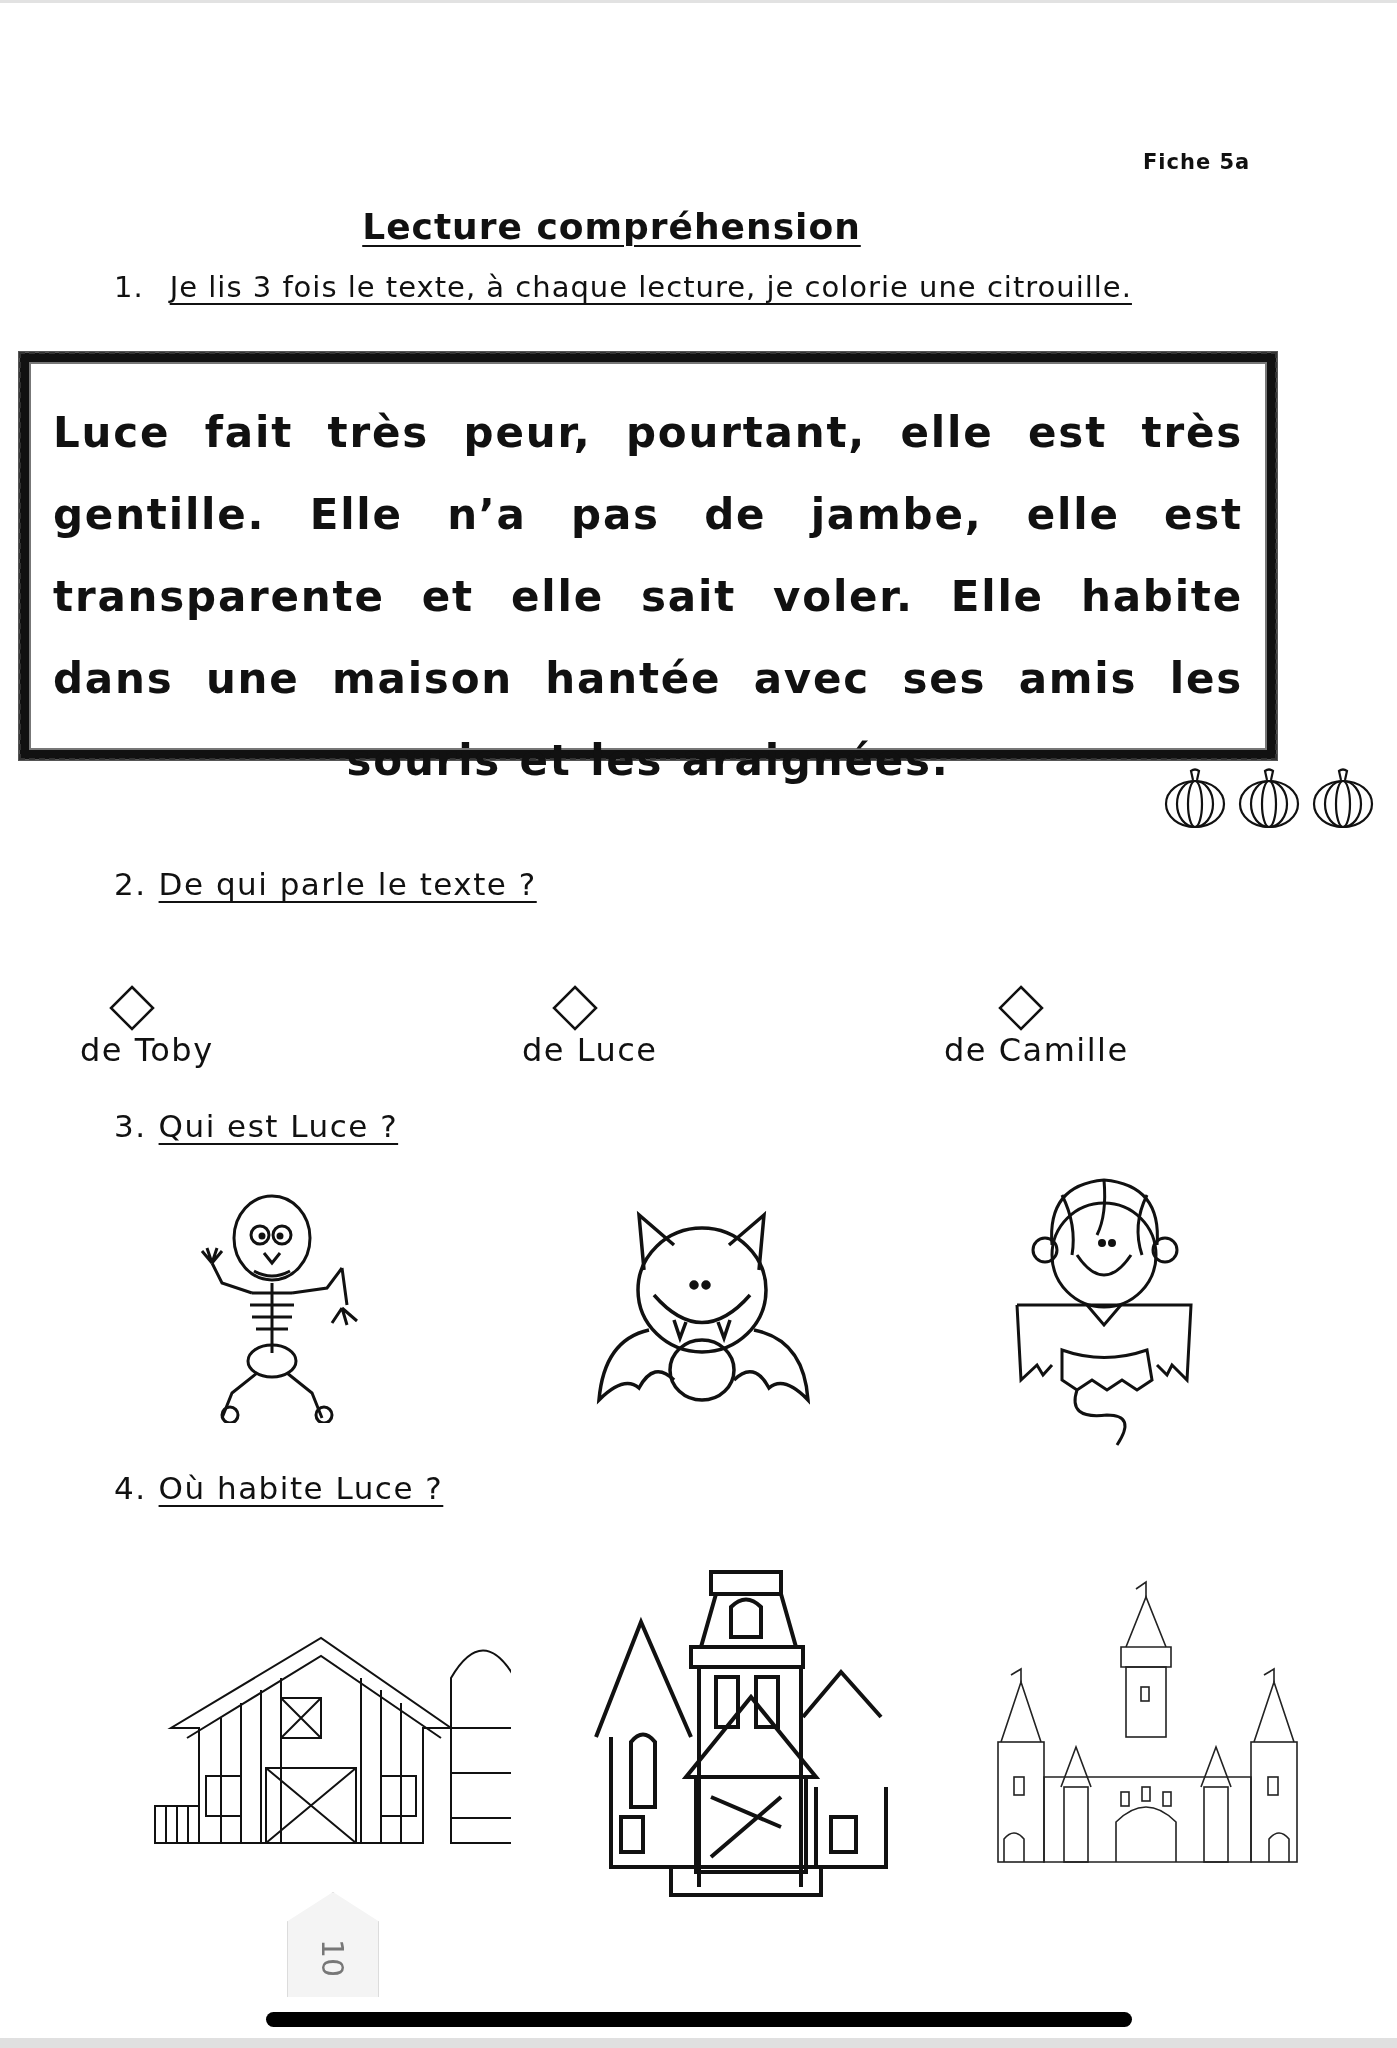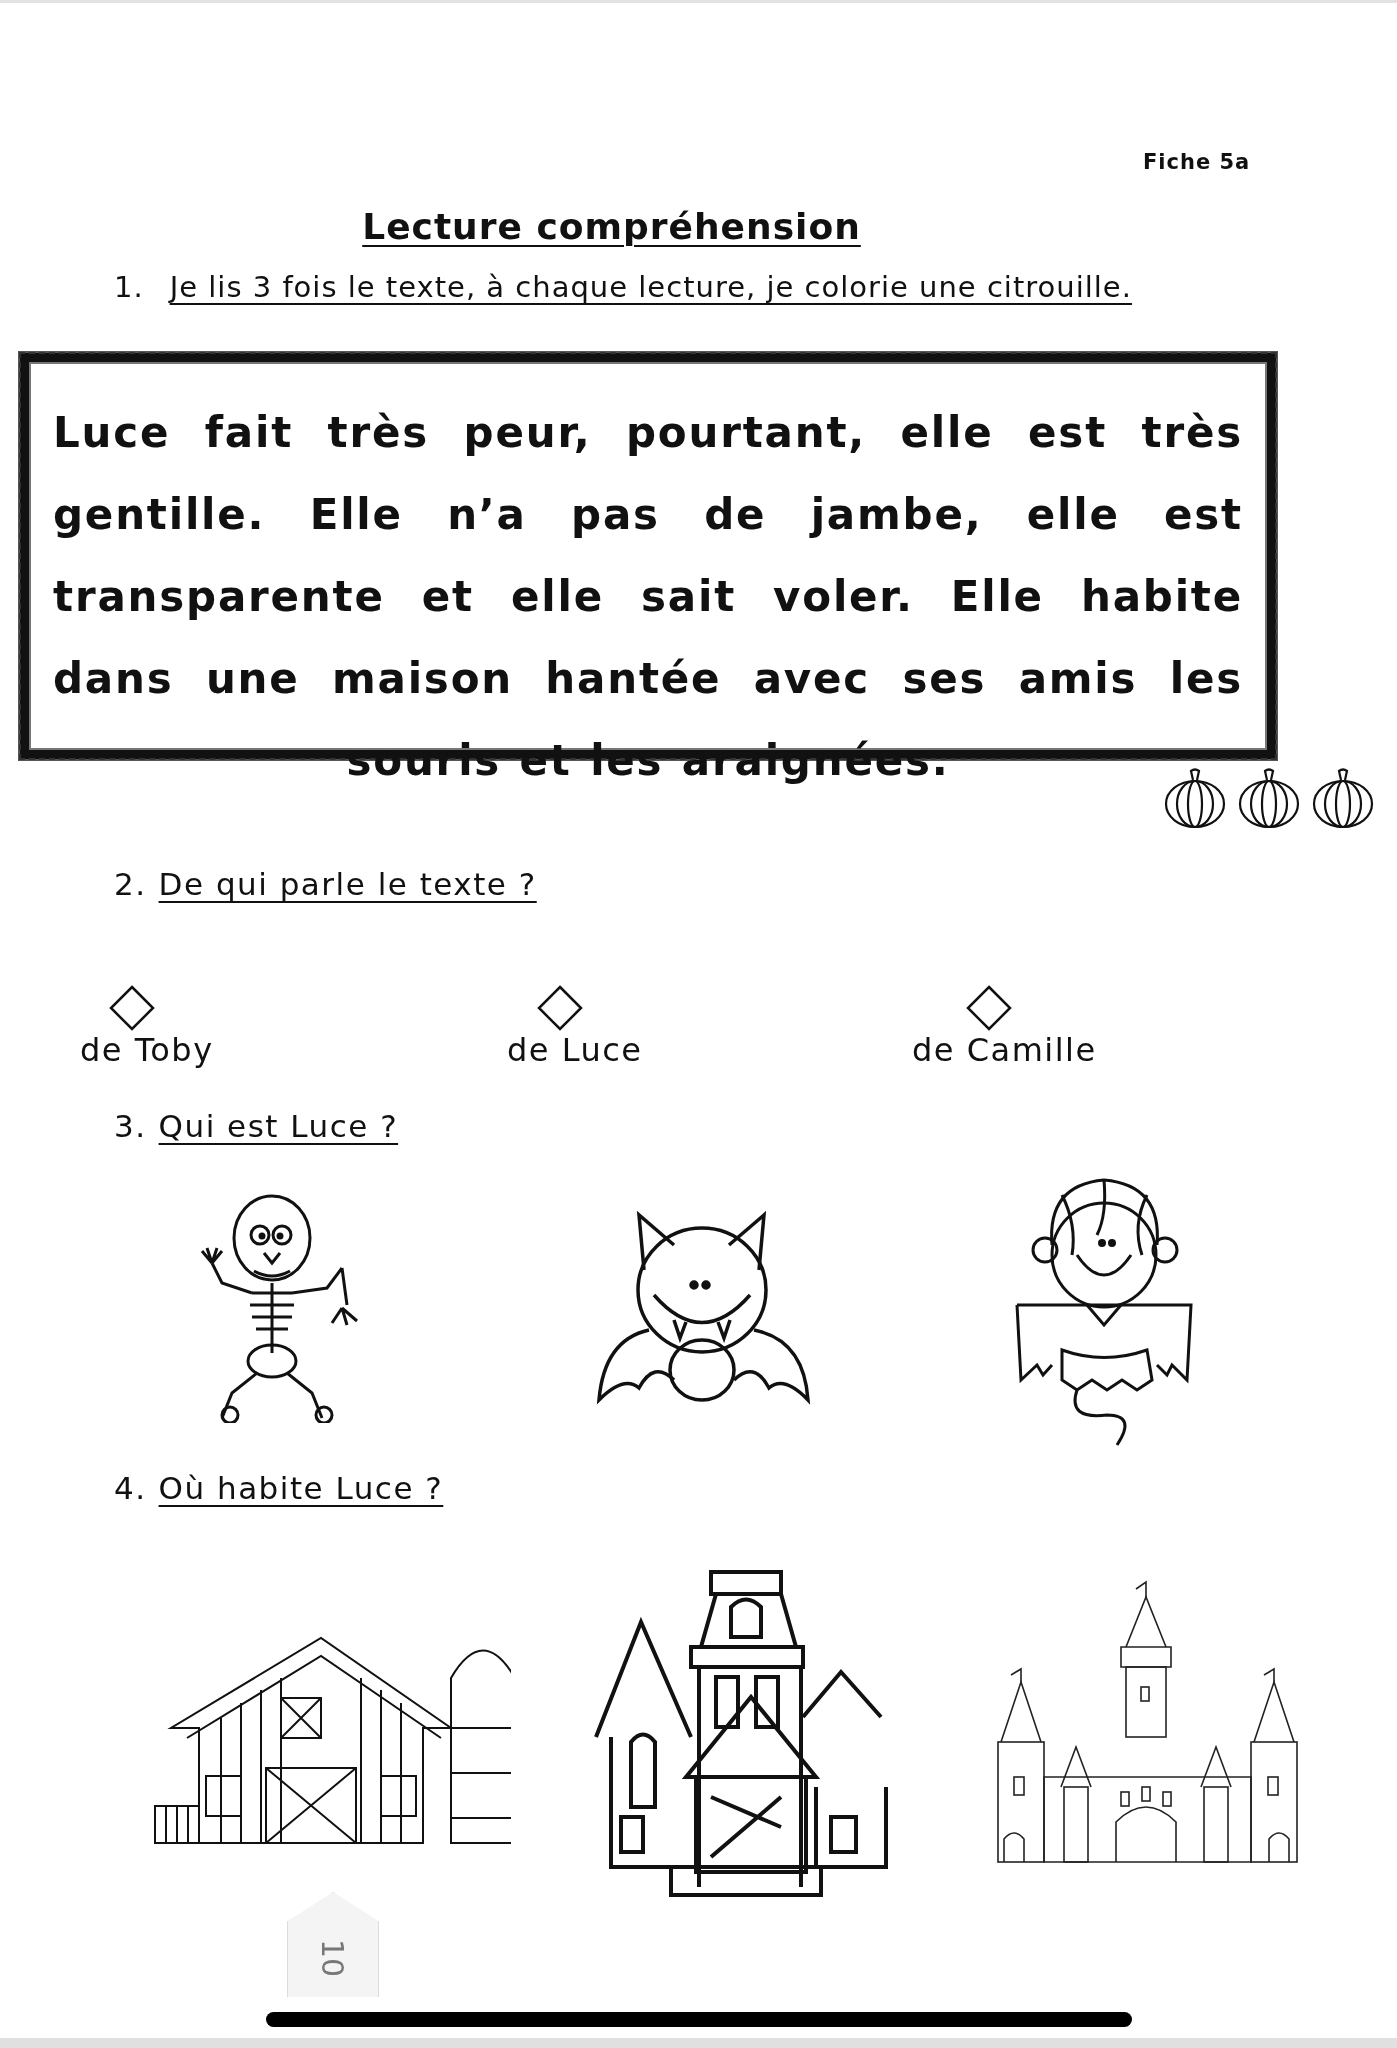--- a/index.html
+++ b/index.html
@@ -31,21 +31,21 @@
     position: absolute; left: 24px; right: 24px; top: 30px;
     font-size: 42px; font-weight: bold; text-align: justify; text-align-last: center;
     line-height: 82px; letter-spacing: 1.8px; word-spacing: 2px;
   }
 
   .pumpkins { left: 1162px; top: 766px; display: flex; gap: 8px; }
   .pumpkin { width: 66px; height: 64px; }
 
   .opt { display: flex; align-items: center; top: 985px; font-size: 32px; letter-spacing: 1.5px; flex-direction: column; }
   .diamond { width: 46px; height: 46px; margin-right: 30px; }
-  .opt1 { left: 80px; } .opt2 { left: 507px; text-align: right; } .opt3 { left: 912px; align-items: center; }
+  .opt1 { left: 80px; } .opt2 { left: 522px; text-align: right; } .opt3 { left: 944px; align-items: center; }
   .tab {
     left: 287px; top: 1892px; width: 90px; height: 104px;
     background: #f4f4f4; border: 1px solid #dcdcdc; border-bottom: none;
     clip-path: polygon(50% 0, 100% 28%, 100% 100%, 0 100%, 0 28%);
   }
   .tab-label {
     position: absolute; left: 287px; top: 1940px; width: 90px; text-align: center;
     font-size: 30px; color: #777; transform: rotate(90deg); transform-origin: 45px 18px;
   }
   .home { left: 266px; top: 2012px; width: 866px; height: 15px; border-radius: 8px; background: #000; }

